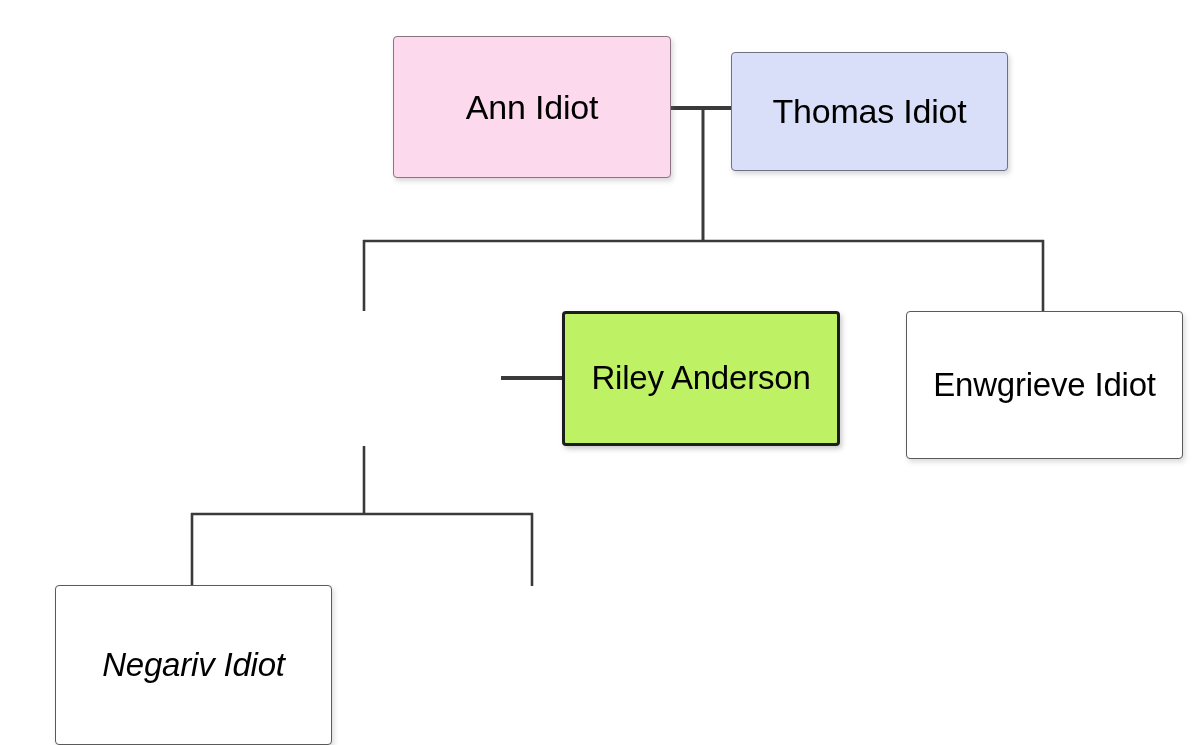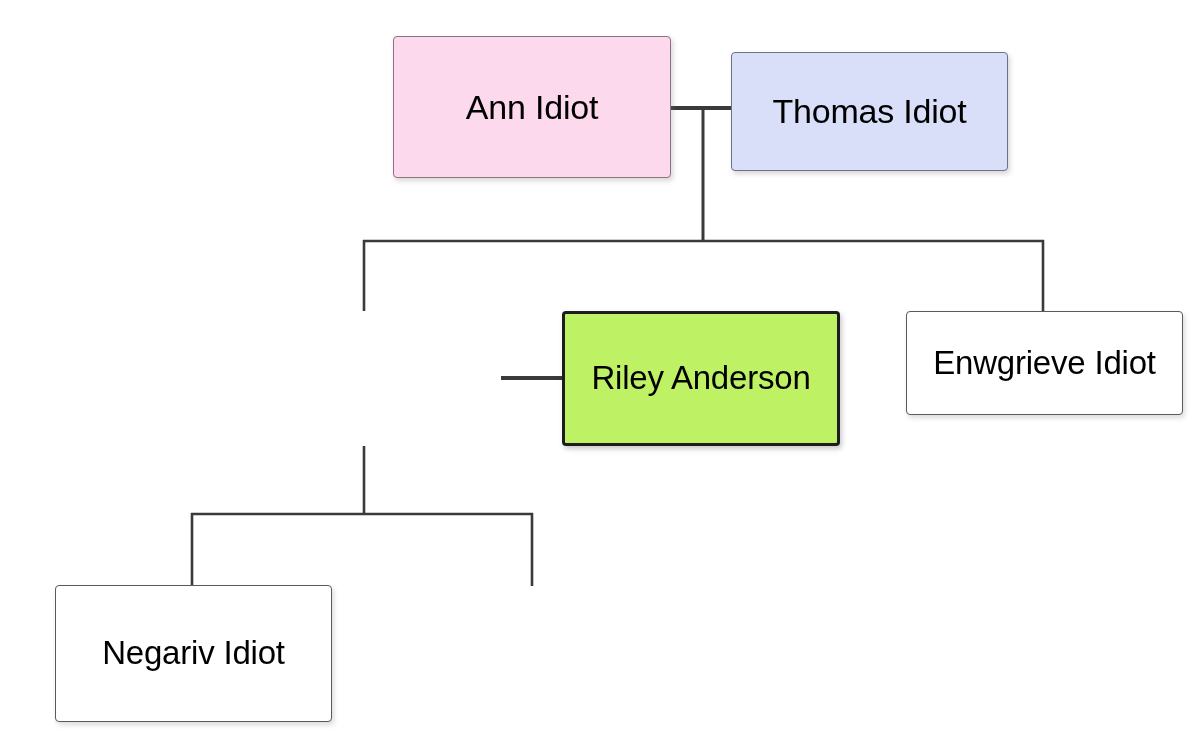--- a/index.html
+++ b/index.html
@@ -113,22 +113,22 @@
 
   <div class="node style-blue" id="node-thomas" style="left:731px;top:36px;width:277px;height:119px;font-size:34px;margin-top:16px;">
     <span class="node-label">Thomas Idiot</span>
   </div>
 
 
   <div class="node style-pink-bold" id="node-riley" style="left:562px;top:311px;width:278px;height:135px;font-size:33px;">
     <span class="node-label wrap">Riley Anderson</span>
   </div>
 
-  <div class="node style-plain" id="node-enwgrieve" style="left:906px;top:311px;width:277px;height:104px;font-size:33px;">
+  <div class="node style-plain" id="node-enwgrieve" style="left:906px;top:311px;width:277px;height:148px;font-size:33px;">
     <span class="node-label wrap">Enwgrieve Idiot</span>
   </div>
 
-  <div class="node style-plain" id="node-negariv" style="left:55px;top:585px;width:277px;height:137px;font-size:33px;">
+  <div class="node style-plain" id="node-negariv" style="left:55px;top:585px;width:277px;height:160px;font-size:33px;font-style:italic;">
     <span class="node-label">Negariv Idiot</span>
   </div>
 
 
 </div>
 
 </body></html>

